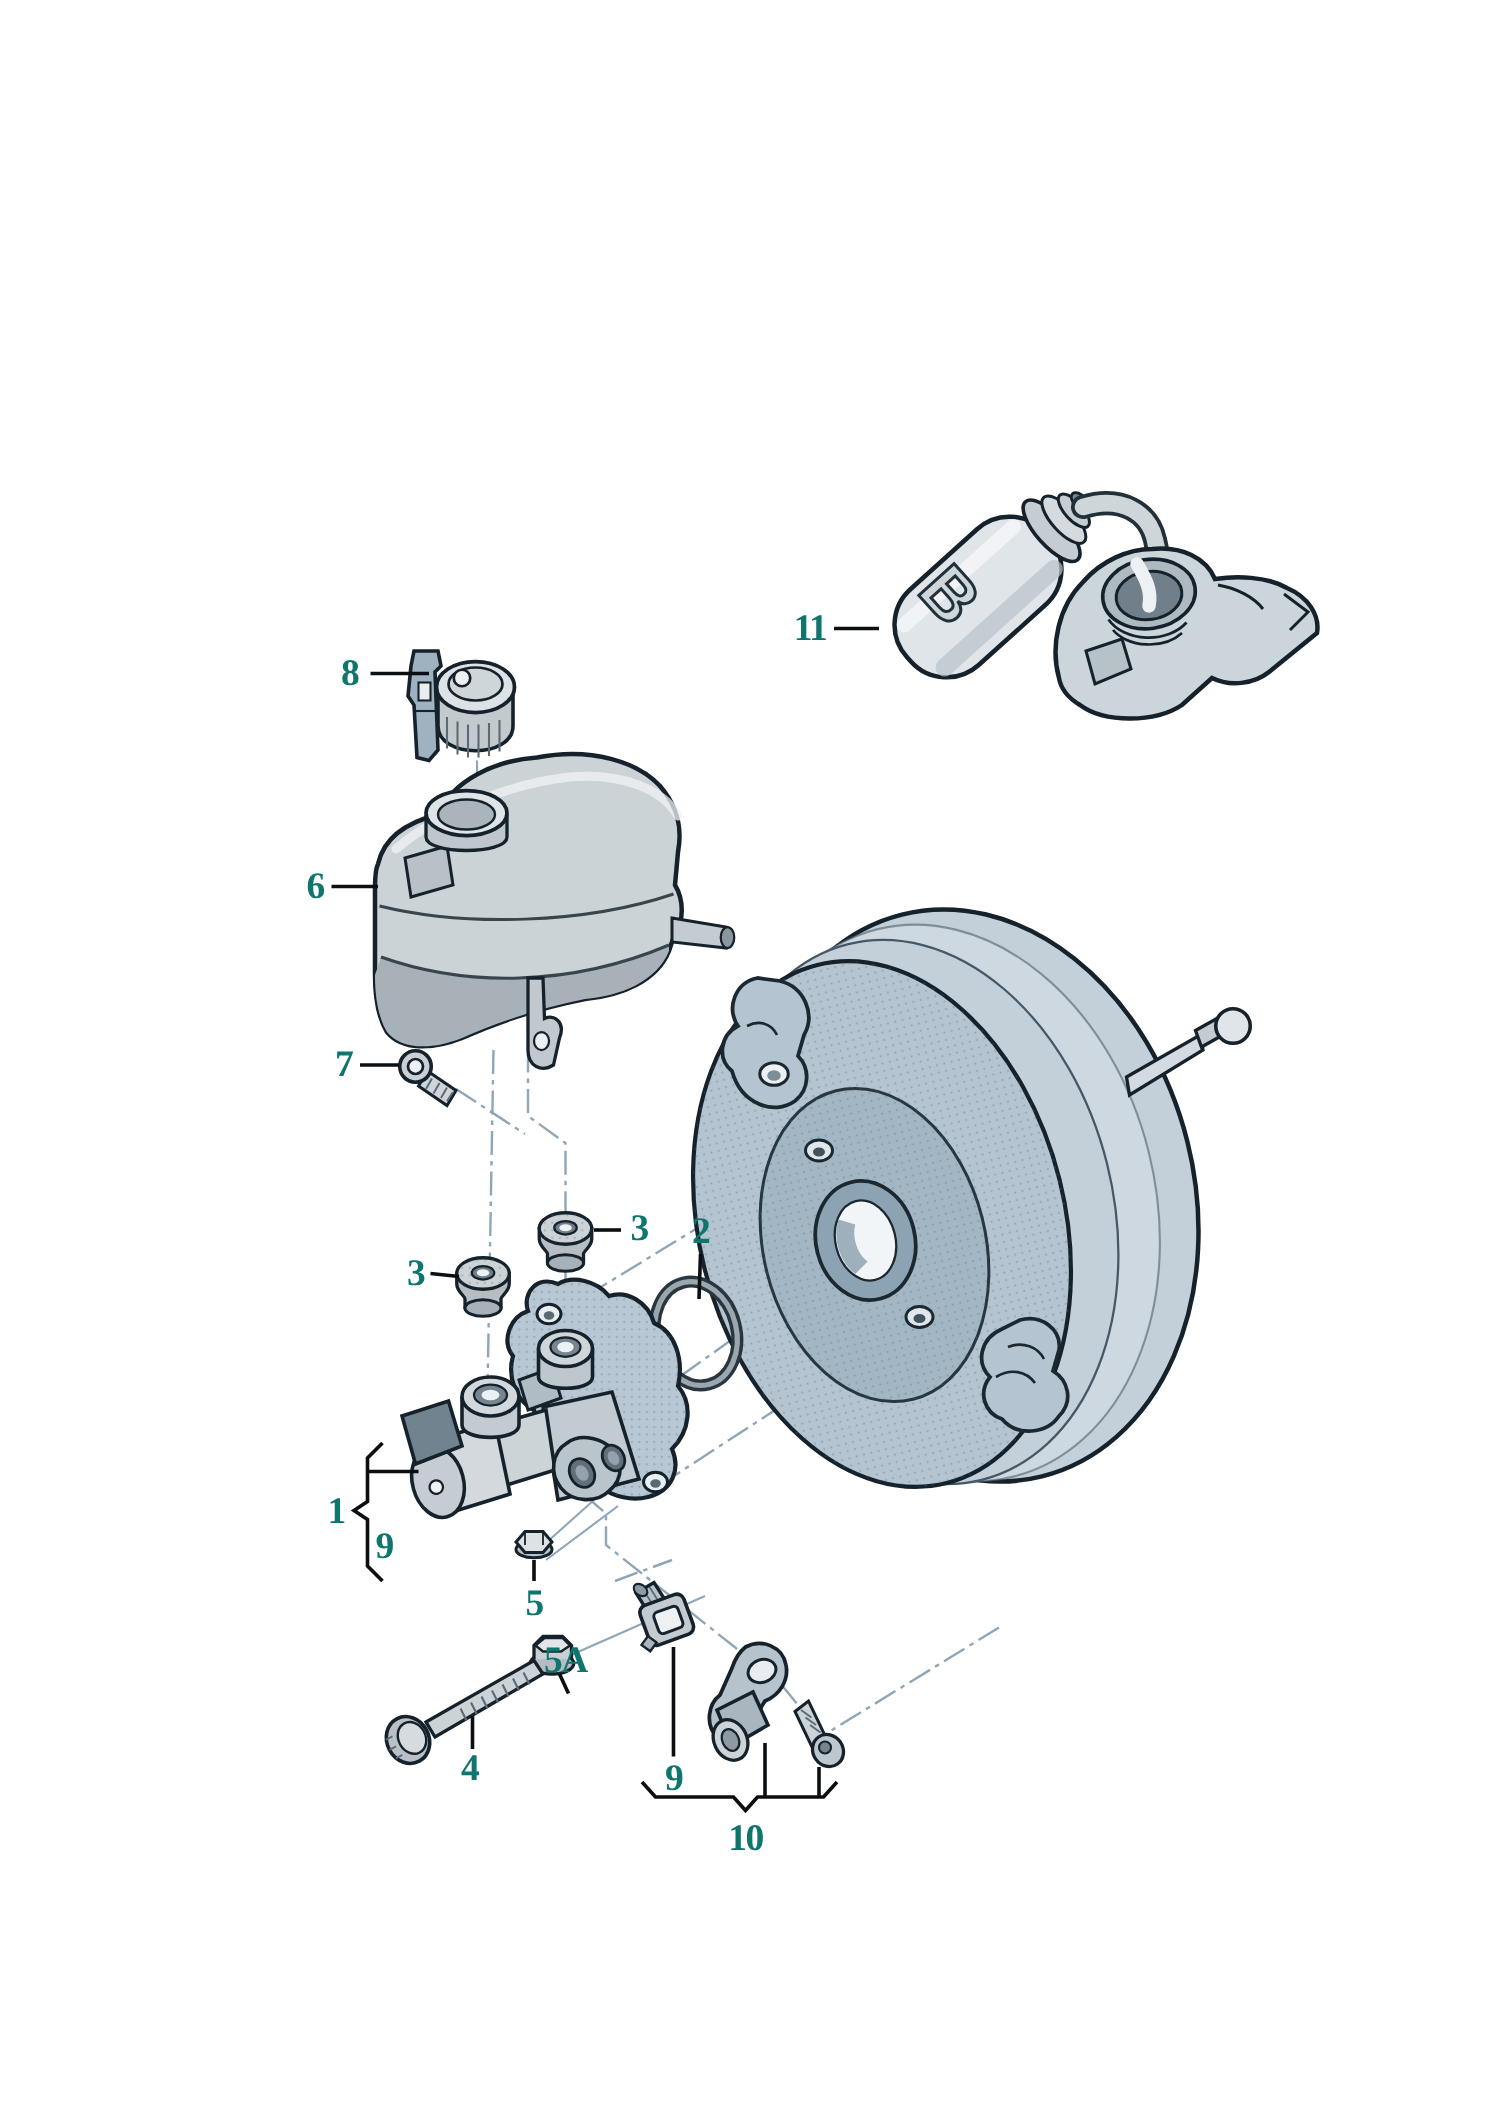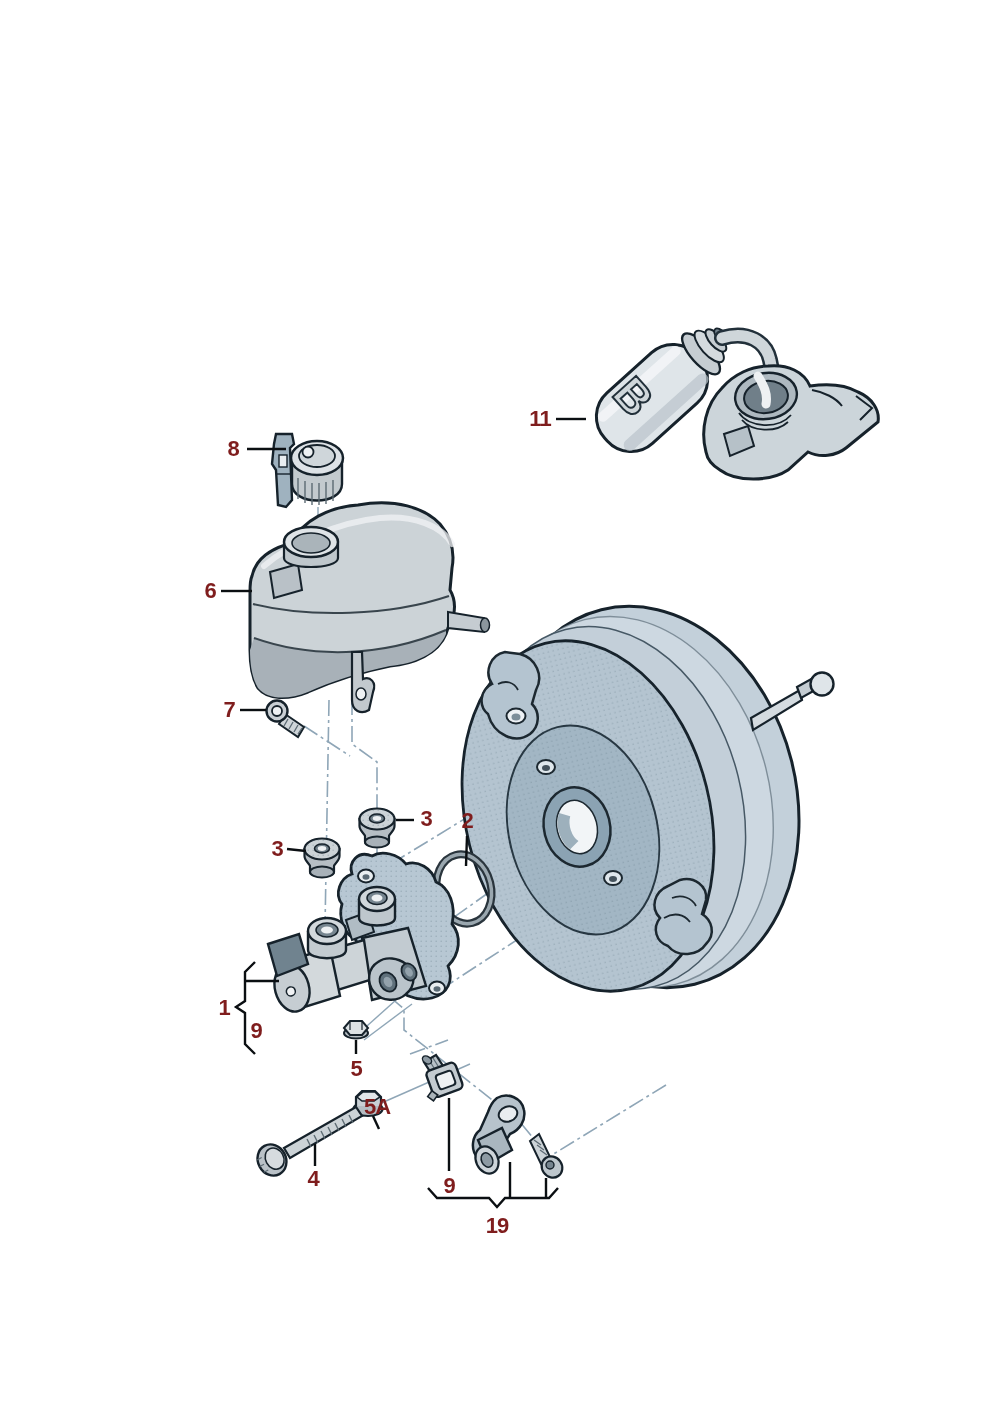--- a/index.html
+++ b/index.html
@@ -1,20 +1,20 @@
 <!DOCTYPE html>
 <html><head>
 <meta charset="utf-8">
 <style>
   html,body{margin:0;padding:0;background:#ffffff;}
   .stage{position:relative;width:992px;height:1403px;background:#ffffff;overflow:hidden;
          font-family:"Liberation Sans",sans-serif;}
   .stage svg{position:absolute;left:0;top:0;}
-  .callout{position:absolute;transform:translate(-50%,-50%);color:#7f1d1d;
-           font-family:Liberation Sans, sans-serif;font-size:22px;font-weight:bold;
+  .callout{position:absolute;transform:translate(-50%,-50%);color:#0f766e;
+           font-family:Liberation Serif, serif;font-size:25px;font-weight:bold;
            letter-spacing:-1px;line-height:1;user-select:none;cursor:pointer;}
 </style>
 </head>
 <body>
 
 <div class="stage">
 
 <svg width="992" height="1403" viewBox="0 0 992 1403">
   <defs>
     <pattern id="stip" width="5" height="5" patternUnits="userSpaceOnUse">
@@ -349,16 +349,16 @@
 <div class="callout" style="left:229px;top:710px;">7</div>
 <div class="callout" style="left:277px;top:849px;">3</div>
 <div class="callout" style="left:426px;top:819px;">3</div>
 <div class="callout" style="left:467px;top:821px;">2</div>
 <div class="callout" style="left:224px;top:1008px;">1</div>
 <div class="callout" style="left:256px;top:1031px;">9</div>
 <div class="callout" style="left:356px;top:1069px;">5</div>
 <div class="callout" style="left:377px;top:1107px;">5A</div>
 <div class="callout" style="left:313px;top:1179px;">4</div>
 <div class="callout" style="left:449px;top:1186px;">9</div>
-<div class="callout" style="left:497px;top:1226px;">19</div>
+<div class="callout" style="left:497px;top:1226px;">10</div>
 <div class="callout" style="left:540px;top:419px;">11</div>
 
 </div>
 
 </body></html>

